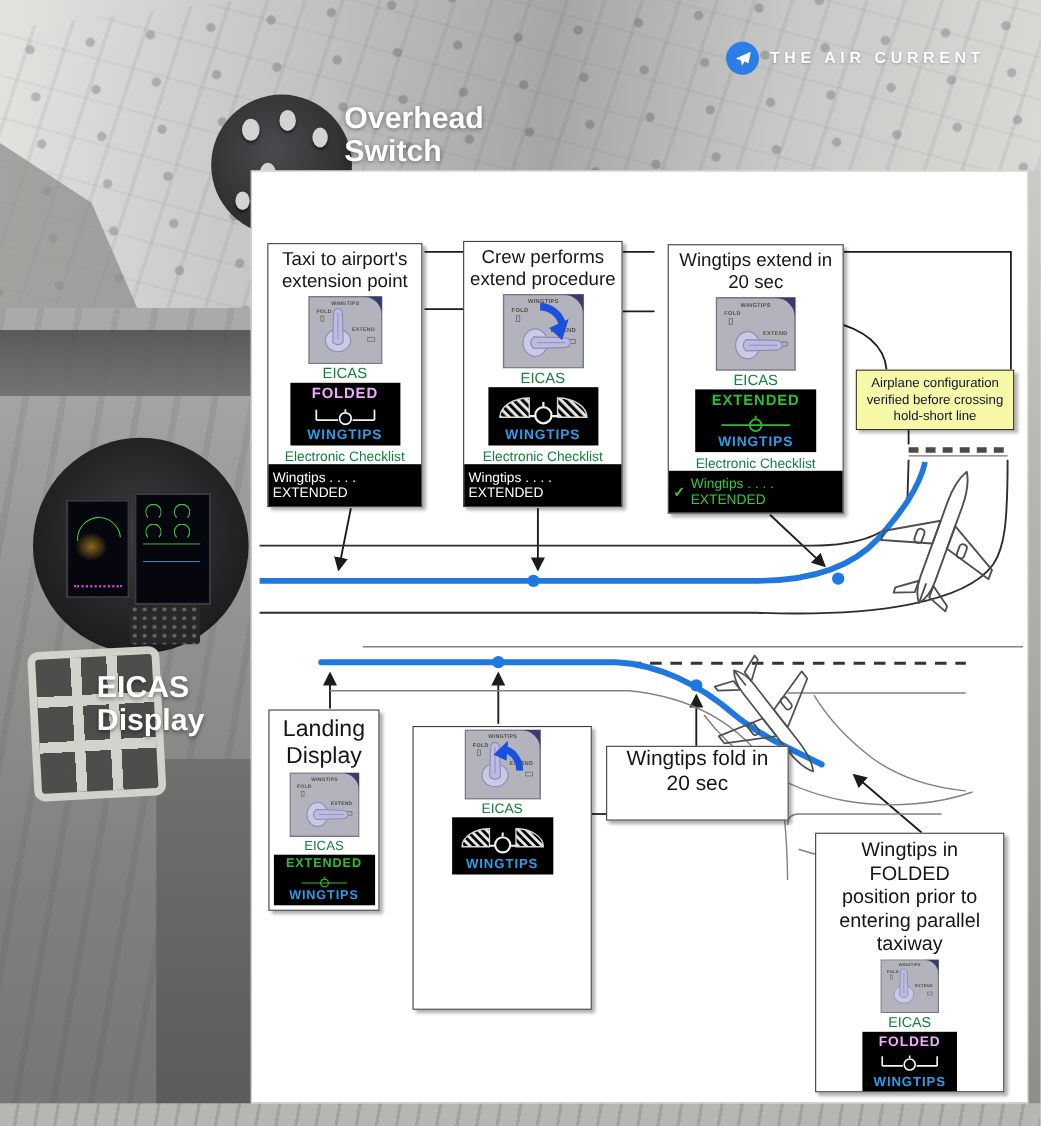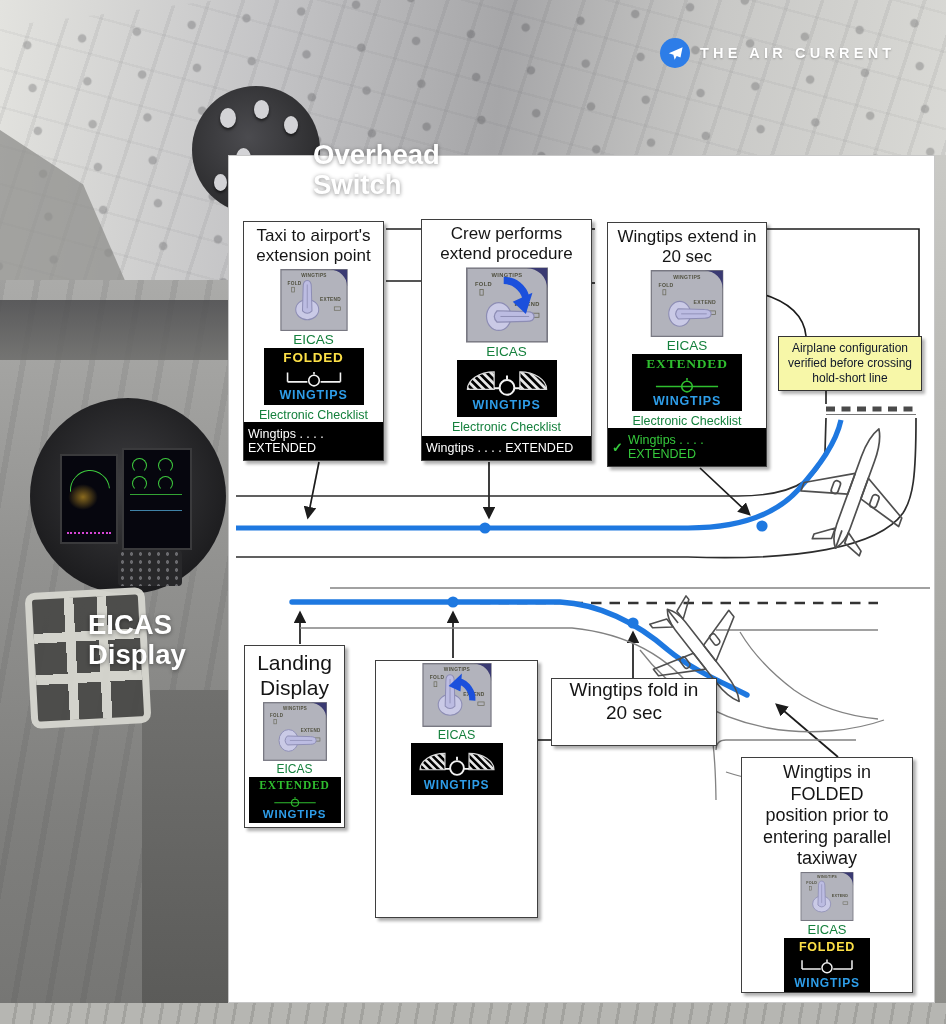--- a/index.html
+++ b/index.html
@@ -48,45 +48,45 @@
                      linear-gradient(0deg,transparent 0 30%,#d7d7d0 30% 38%,transparent 38% 64%,#d7d7d0 64% 72%,transparent 72%);}
   .bottom-strip{left:0;top:1003px;width:946px;height:21px;
     background:repeating-linear-gradient(100deg,#b6b6b2 0 15px,#a2a29e 15px 18px);}
   .right-strip{left:935px;top:155px;width:11px;height:848px;background:linear-gradient(180deg,#cacac6,#8d8d89);}
 
   
   .brand{left:660px;top:38px;display:flex;align-items:center;gap:10px;}
   .brand-icon{width:30px;height:30px;border-radius:50%;background:var(--brand-blue,#2d7de8);display:flex;align-items:center;justify-content:center;}
   .brand-name{color:#fff;font-weight:700;font-size:14.5px;letter-spacing:4.2px;text-shadow:0 1px 2px rgba(0,0,0,.25);}
   .lbl{color:#fff;font-weight:700;font-size:27.5px;line-height:1.08;text-shadow:0 1px 4px rgba(0,0,0,.45);}
-  .lbl-overhead{left:313px;top:92px;width:162px;margin-top:48px;}
+  .lbl-overhead{left:313px;top:92px;width:162px;}
   .lbl-eicas{left:88px;top:610px;width:122px;}
 
   
   .panel{left:228px;top:155px;width:707px;height:848px;background:#fff;border:1px solid #c7c7c7;box-sizing:border-box;}
   svg.diagram{left:0;top:0;width:946px;height:1024px;pointer-events:none;}
 
   
   .box{position:absolute;background:#fff;border:1.6px solid #3f3f3f;box-shadow:3px 3px 3px rgba(0,0,0,.32);
     box-sizing:border-box;display:flex;flex-direction:column;align-items:center;z-index:3;}
   .title{color:#151515;text-align:center;line-height:1.2;margin-top:4px;}
   .t17{font-size:17px;width:137px;}
   .cap{color:#15803d;font-size:13.5px;margin-top:1px;}
   .cap2{font-size:12.5px;margin-top:3px;}
   svg.sw{margin-top:2px;}
   .disp{background:#000;display:flex;flex-direction:column;align-items:center;justify-content:center;box-sizing:border-box;padding:2px;margin-top:1px;}
-  .st{font-weight:600;font-size:13.5px;letter-spacing:.8px;color:#fde047;line-height:1.15;}
-  .st.green{color:var(--eicas-green,#2fbe2f);font-family:Liberation Serif, serif;}
+  .st{font-weight:600;font-size:13.5px;letter-spacing:.8px;color:#f0abfc;line-height:1.15;}
+  .st.green{color:var(--eicas-green,#2fbe2f);}
   .wt{font-weight:700;font-size:12.5px;letter-spacing:.8px;color:var(--eicas-cyan,#2e9de8);line-height:1.2;}
   .chk{margin-top:auto;width:100%;background:#000;color:#fff;font-size:12.5px;padding:5px 4px;box-sizing:border-box;display:flex;align-items:center;gap:5px;}
   .chk .gl{color:var(--checklist-green,#35c93c);font-weight:700;font-size:13px;}
   .chk.green span{color:var(--checklist-green,#35c93c);}
 
   #box1{left:243px;top:221px;width:141px;height:240px;}
-  #box2{left:421px;top:219px;width:171px;height:242px;}
+  #box2{left:421px;top:219px;width:145px;height:242px;}
   #box3{left:595px;top:222px;width:160px;height:245px;margin-left:12px;}
   #box-lr{left:244px;top:645px;width:101px;height:183px;}
   #box-b50{left:375px;top:660px;width:163px;height:258px;}
   #box-f20{left:551px;top:678px;width:166px;height:68px;justify-content:flex-start;}
   #box-fp{left:741px;top:757px;width:172px;height:236px;}
 
   #box-lr .title{font-size:21px;width:90px;}
   #box-b50 .title{font-size:20px;width:96px;}
   #box-f20 .title{font-size:19px;width:150px;margin-top:0;}
   #box-fp .title{font-size:18px;width:140px;}

